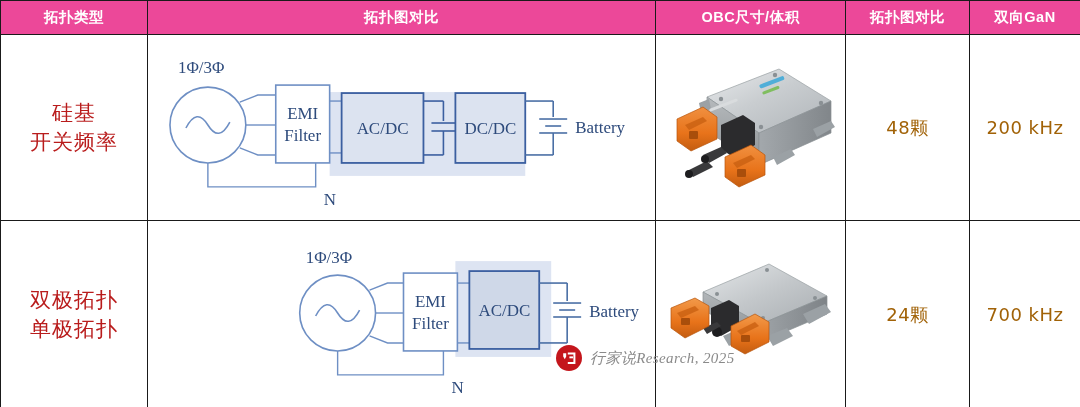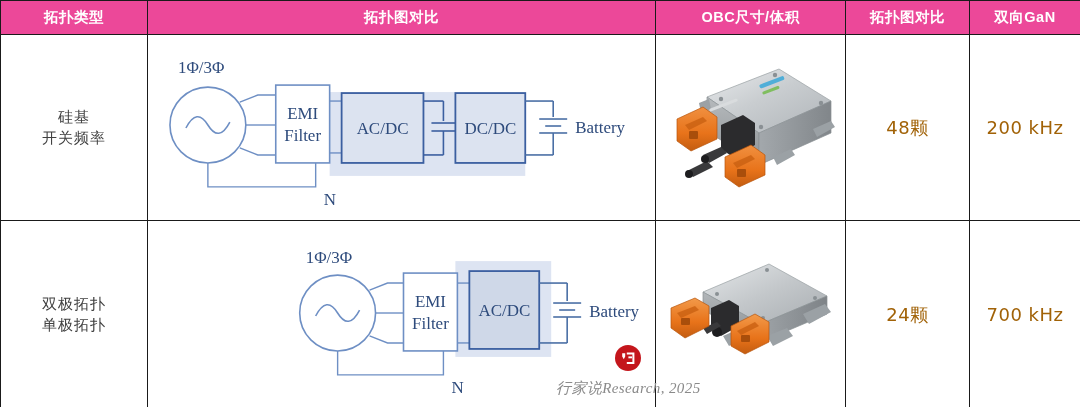--- a/index.html
+++ b/index.html
@@ -53,22 +53,22 @@
   
   .c-type   { width: 147px; }
   .c-diag   { width: 508px; }
   .c-obc    { width: 190px; }
   .c-count  { width: 124px; }
   .c-freq   { width: 111px; }
 
   
   .topo-name {
     font-family: "DejaVu Sans", "Liberation Sans", sans-serif;
-    font-size: 15px;
-    color: #404040;
+    font-size: 21px;
+    color: #b91c1c;
     line-height: 1.35;
     letter-spacing: 1px;
   }
   .plain-val {
     font-family: "DejaVu Sans", "Liberation Sans", sans-serif;
     font-size: 18px;
     color: #a16207;
     letter-spacing: 0.5px;
   }
 
@@ -90,21 +90,20 @@
   
   .watermark {
     position: absolute;
     left: 556px;
     top: 345px;
     display: flex;
     align-items: center;
     gap: 8px;
     z-index: 20;
     pointer-events: none;
-    flex-direction: column;
   }
   .wm-logo {
     width: 26px;
     height: 26px;
     border-radius: 50%;
     background: #C4161C;
     display: flex;
     align-items: center;
     justify-content: center;
   }

